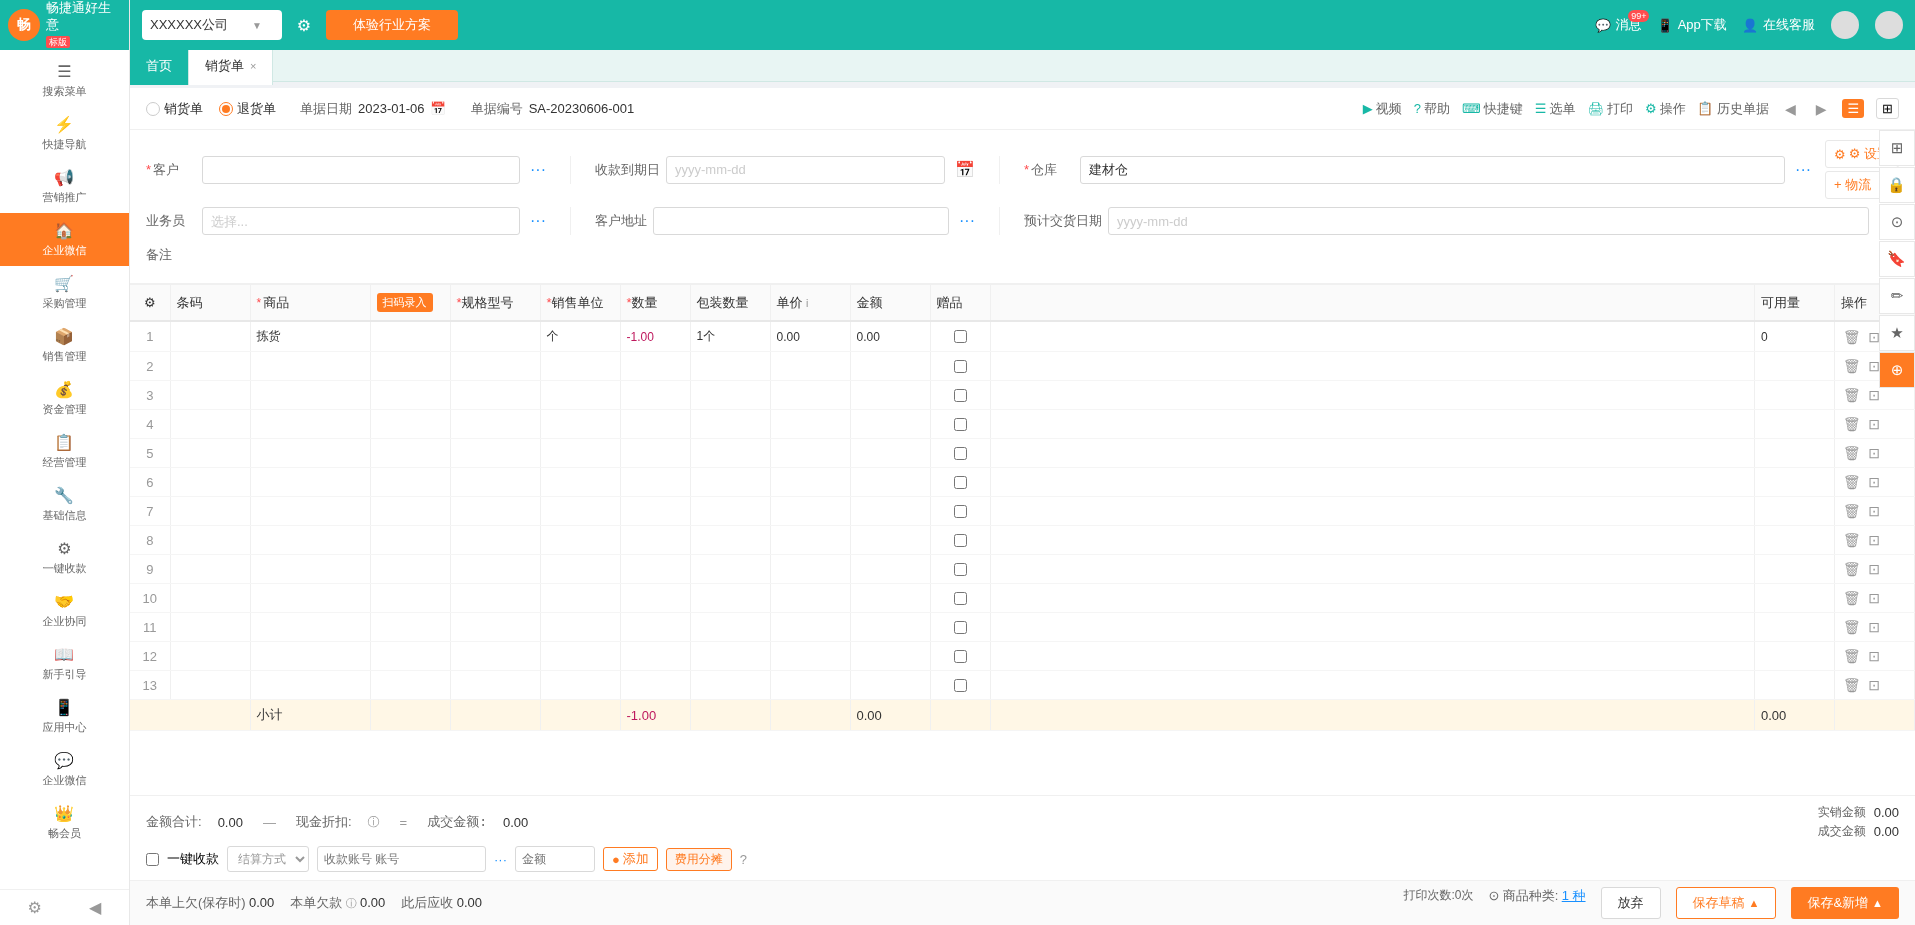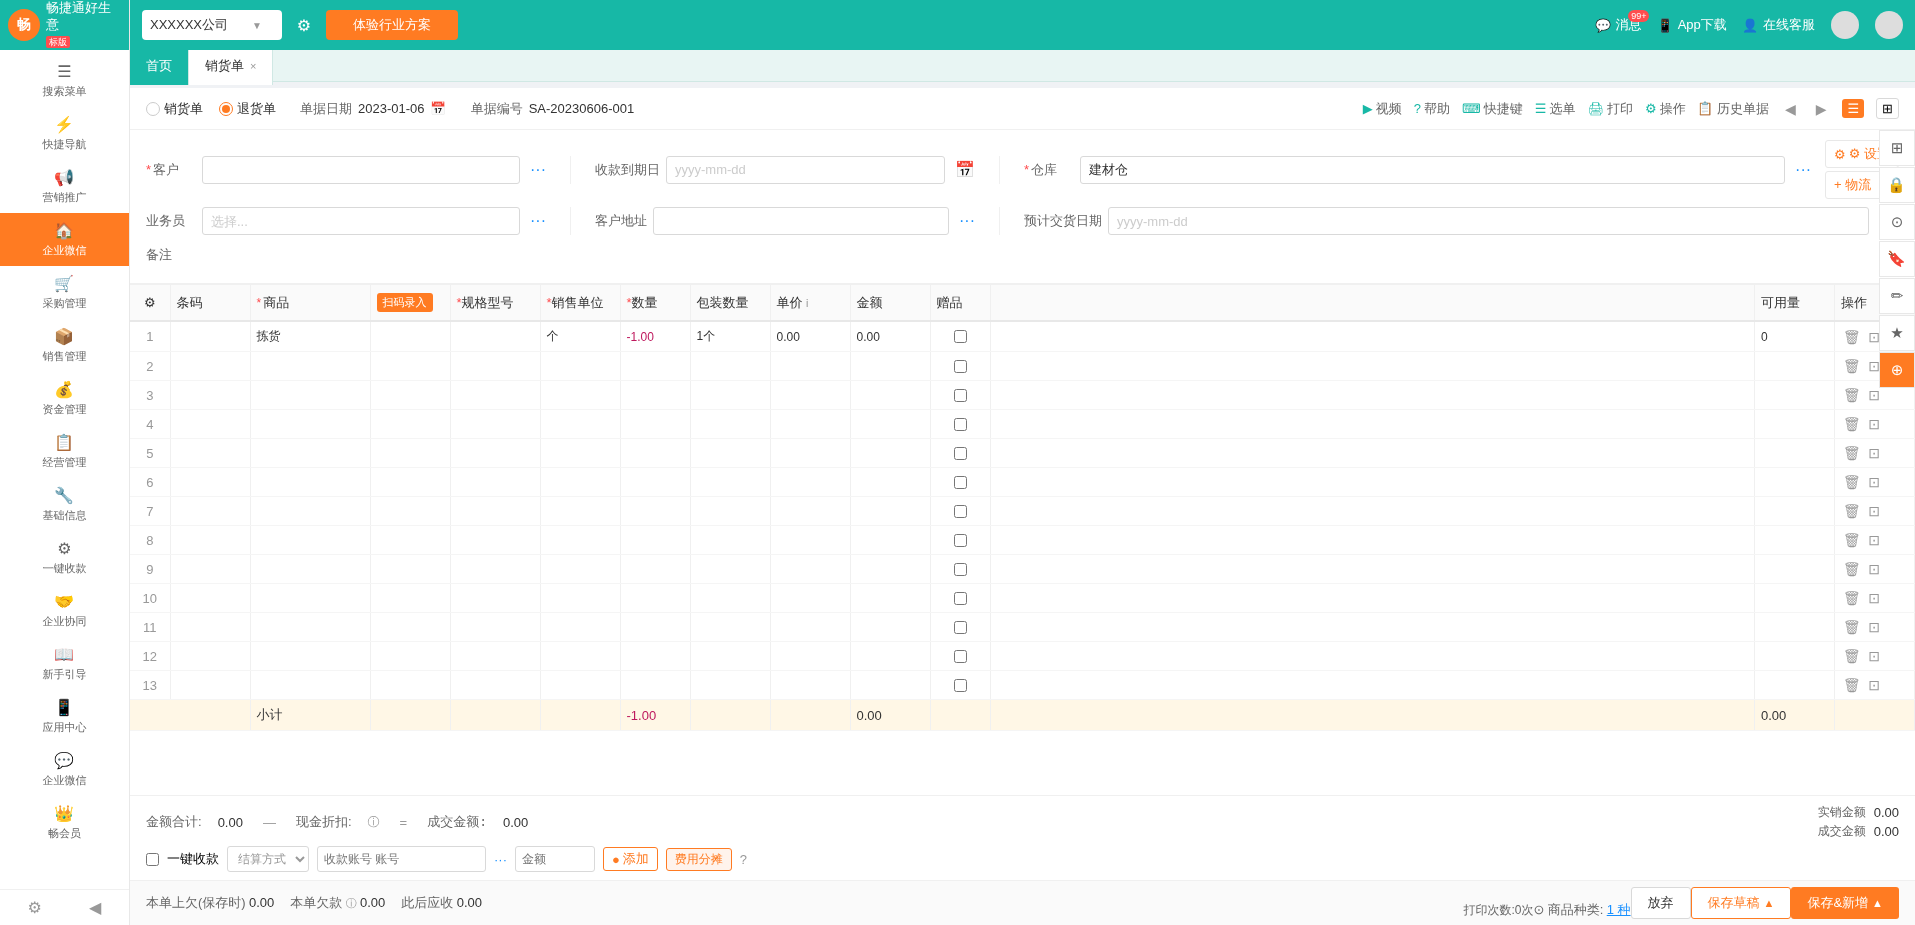--- a/index.html
+++ b/index.html
@@ -119,21 +119,21 @@
     .amount-input { height: 26px; border: 1px solid #d9d9d9; border-radius: 3px; padding: 0 6px; font-size: 12px; width: 80px; }
     .add-btn { background: #fff; border: 1px solid #ff7b22; color: #ff7b22; border-radius: 3px; padding: 2px 8px; cursor: pointer; font-size: 12px; display: flex; align-items: center; gap: 3px; }
     .fee-split-btn { border: 1px solid #ff7b22; color: #ff7b22; background: #fff; border-radius: 3px; padding: 2px 8px; cursor: pointer; font-size: 12px; }
     .fee-split-btn.active { background: #fff3ec; }
     .help-icon { color: #999; cursor: pointer; font-size: 13px; }
 
     
     .status-bar { background: #fafafa; border-top: 1px solid #f0f0f0; padding: 6px 16px; display: flex; align-items: center; gap: 16px; }
     .status-item { color: #666; font-size: 12px; }
     .status-item span.val { color: #333; font-weight: 500; }
-    .status-bar-right { margin-left: auto; display: flex; align-items: flex-end; gap: 0; }
+    .status-bar-right { margin-left: auto; display: flex; align-items: flex-start; gap: 15px; }
     .goods-count { color: #666; font-size: 12px; }
     .goods-count .link { color: #1890ff; cursor: pointer; text-decoration: underline; }
     .abandon-btn { border: 1px solid #d9d9d9; background: #fff; color: #333; border-radius: 3px; padding: 4px 16px; cursor: pointer; font-size: 13px; height: 32px; }
     .save-draft-btn { border: 1px solid #ff7b22; background: #fff; color: #ff7b22; border-radius: 3px; padding: 4px 16px; cursor: pointer; font-size: 13px; height: 32px; display: flex; align-items: center; gap: 4px; }
     .save-new-btn { background: #ff7b22; color: #fff; border: none; border-radius: 3px; padding: 4px 16px; cursor: pointer; font-size: 13px; height: 32px; display: flex; align-items: center; gap: 4px; }
     .btn-arrow { font-size: 11px; }
 
     
     .right-side-actions { position: fixed; right: 0; top: 130px; display: flex; flex-direction: column; gap: 1px; z-index: 200; }
     .side-action { width: 36px; background: #fff; border: 1px solid #e8e8e8; padding: 8px 0; display: flex; justify-content: center; align-items: center; cursor: pointer; color: #666; font-size: 15px; }

